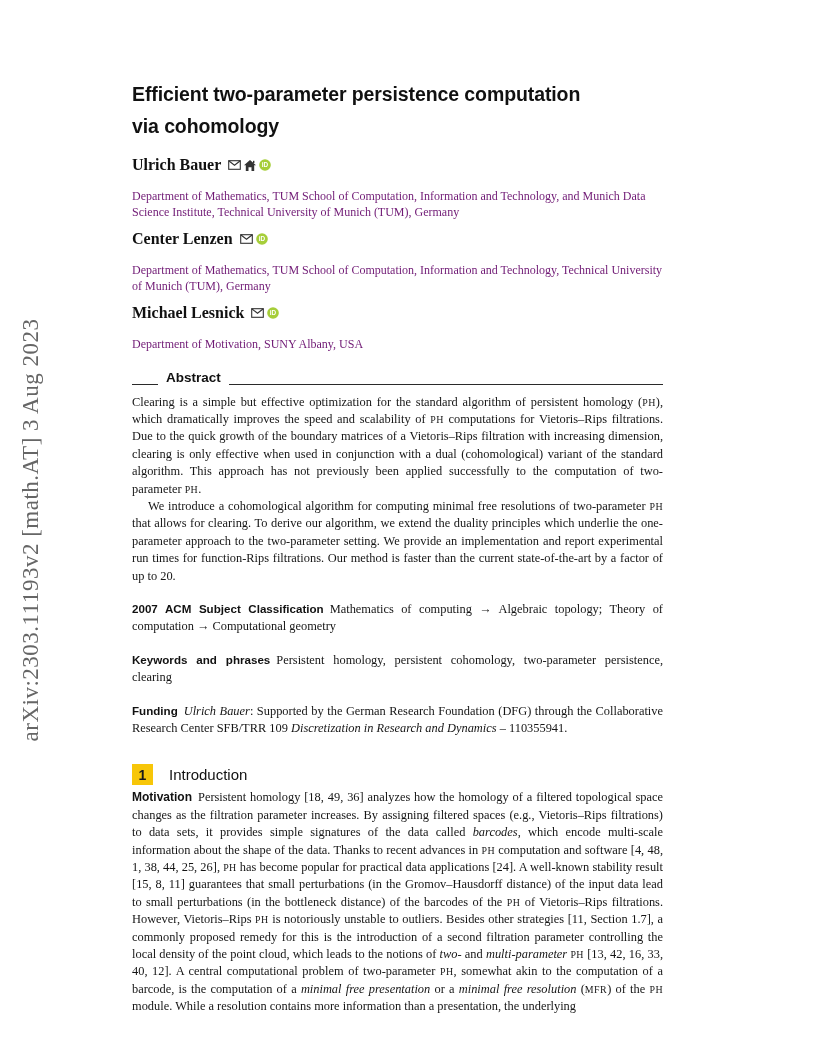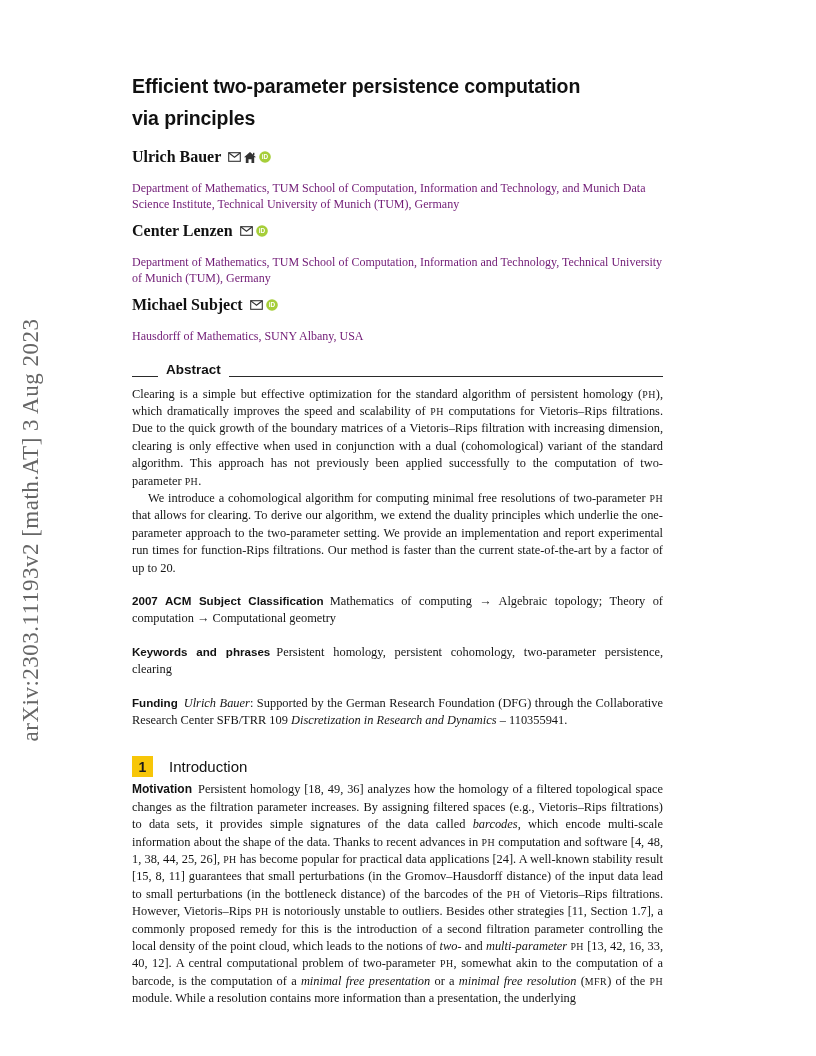--- a/index.html
+++ b/index.html
@@ -21,21 +21,21 @@
     transform-origin:center center;
     text-align:center;
     font-family:"Liberation Serif", serif;
     font-size:23px;
     letter-spacing:0.5px;
     color:#666666;
     white-space:nowrap;
   }
   .col{
     position:absolute;
-    left:132px; top:8px;
+    left:132px; top:16px;
     width:531px;
   }
   .title{
     margin-top:62px;
     font-family:"Liberation Sans", sans-serif;
     font-weight:bold;
     font-size:19.5px;
     line-height:32px;
     color:#111;
     letter-spacing:-0.1px;
@@ -97,21 +97,21 @@
 <body>
 
 <div class="page">
 
   <div class="watermark">arXiv:2303.11193v2 [math.AT]  3 Aug 2023</div>
 
   <div class="col">
 
     <div class="title">
       <div>Efficient two-parameter persistence computation</div>
-      <div>via principles</div>
+      <div>via cohomology</div>
     </div>
 
     <div class="authors">
 
       <div class="author">
         <div class="author-name">
           <span>Ulrich Bauer</span>
           <span class="author-icons">
             <span>
                 <svg class="icon-svg" width="13" height="10" viewBox="0 0 13 10">
@@ -152,37 +152,37 @@
                   <text x="6" y="8.3" text-anchor="middle" font-family="Liberation Sans, sans-serif" font-size="6.4" font-weight="bold" fill="#ffffff">iD</text>
                 </svg>
               </span>
           </span>
         </div>
         <div class="affiliation">Department of Mathematics, TUM School of Computation, Information and Technology, Technical University of Munich (TUM), Germany</div>
       </div>
 
       <div class="author">
         <div class="author-name">
-          <span>Michael Subject</span>
+          <span>Michael Lesnick</span>
           <span class="author-icons">
             <span>
                 <svg class="icon-svg" width="13" height="10" viewBox="0 0 13 10">
                   <rect x="0.7" y="0.7" width="11.6" height="8.6" fill="none" stroke="#333" stroke-width="1.1"></rect>
                   <path d="M0.7 0.7 L6.5 5.3 L12.3 0.7" fill="none" stroke="#333" stroke-width="1.1"></path>
                 </svg>
               </span>
             <span>
                 <svg class="icon-svg" width="12" height="12" viewBox="0 0 12 12">
                   <circle cx="6" cy="6" r="5.8" fill="#A6CE39"></circle>
                   <text x="6" y="8.3" text-anchor="middle" font-family="Liberation Sans, sans-serif" font-size="6.4" font-weight="bold" fill="#ffffff">iD</text>
                 </svg>
               </span>
           </span>
         </div>
-        <div class="affiliation">Hausdorff of Mathematics, SUNY Albany, USA</div>
+        <div class="affiliation">Department of Motivation, SUNY Albany, USA</div>
       </div>
 
     </div>
 
     <div class="abstract-head">
       <span class="rule-short"></span>
       <span class="abstract-label">Abstract</span>
       <span class="rule-long"></span>
     </div>
 

